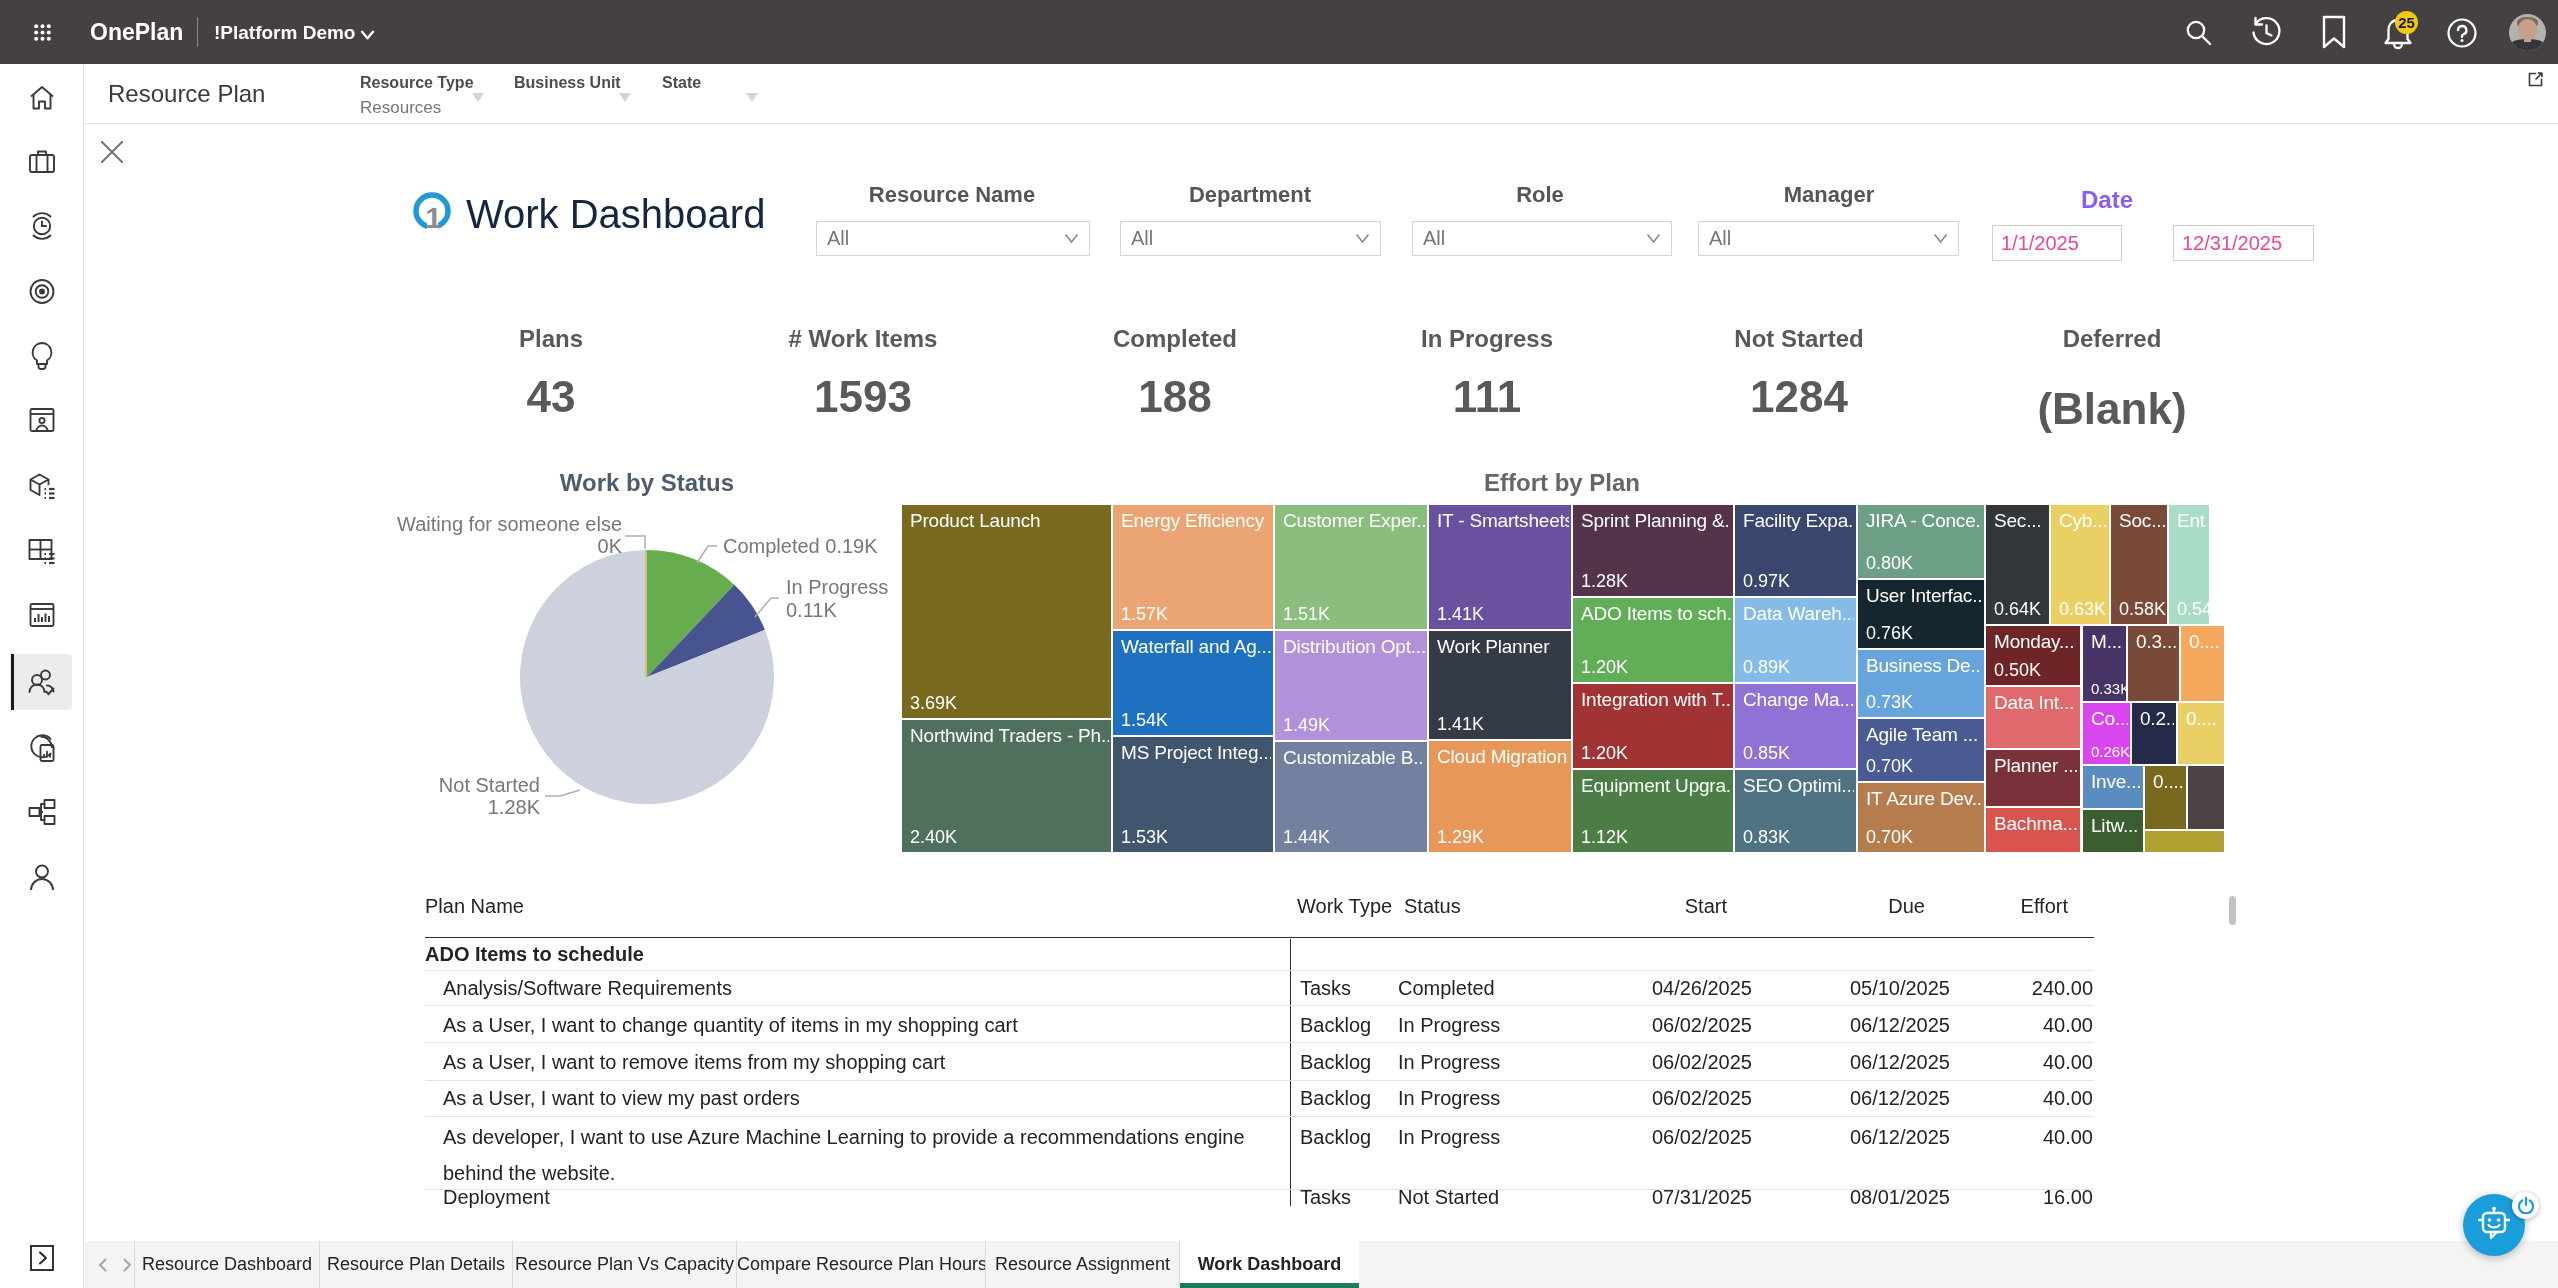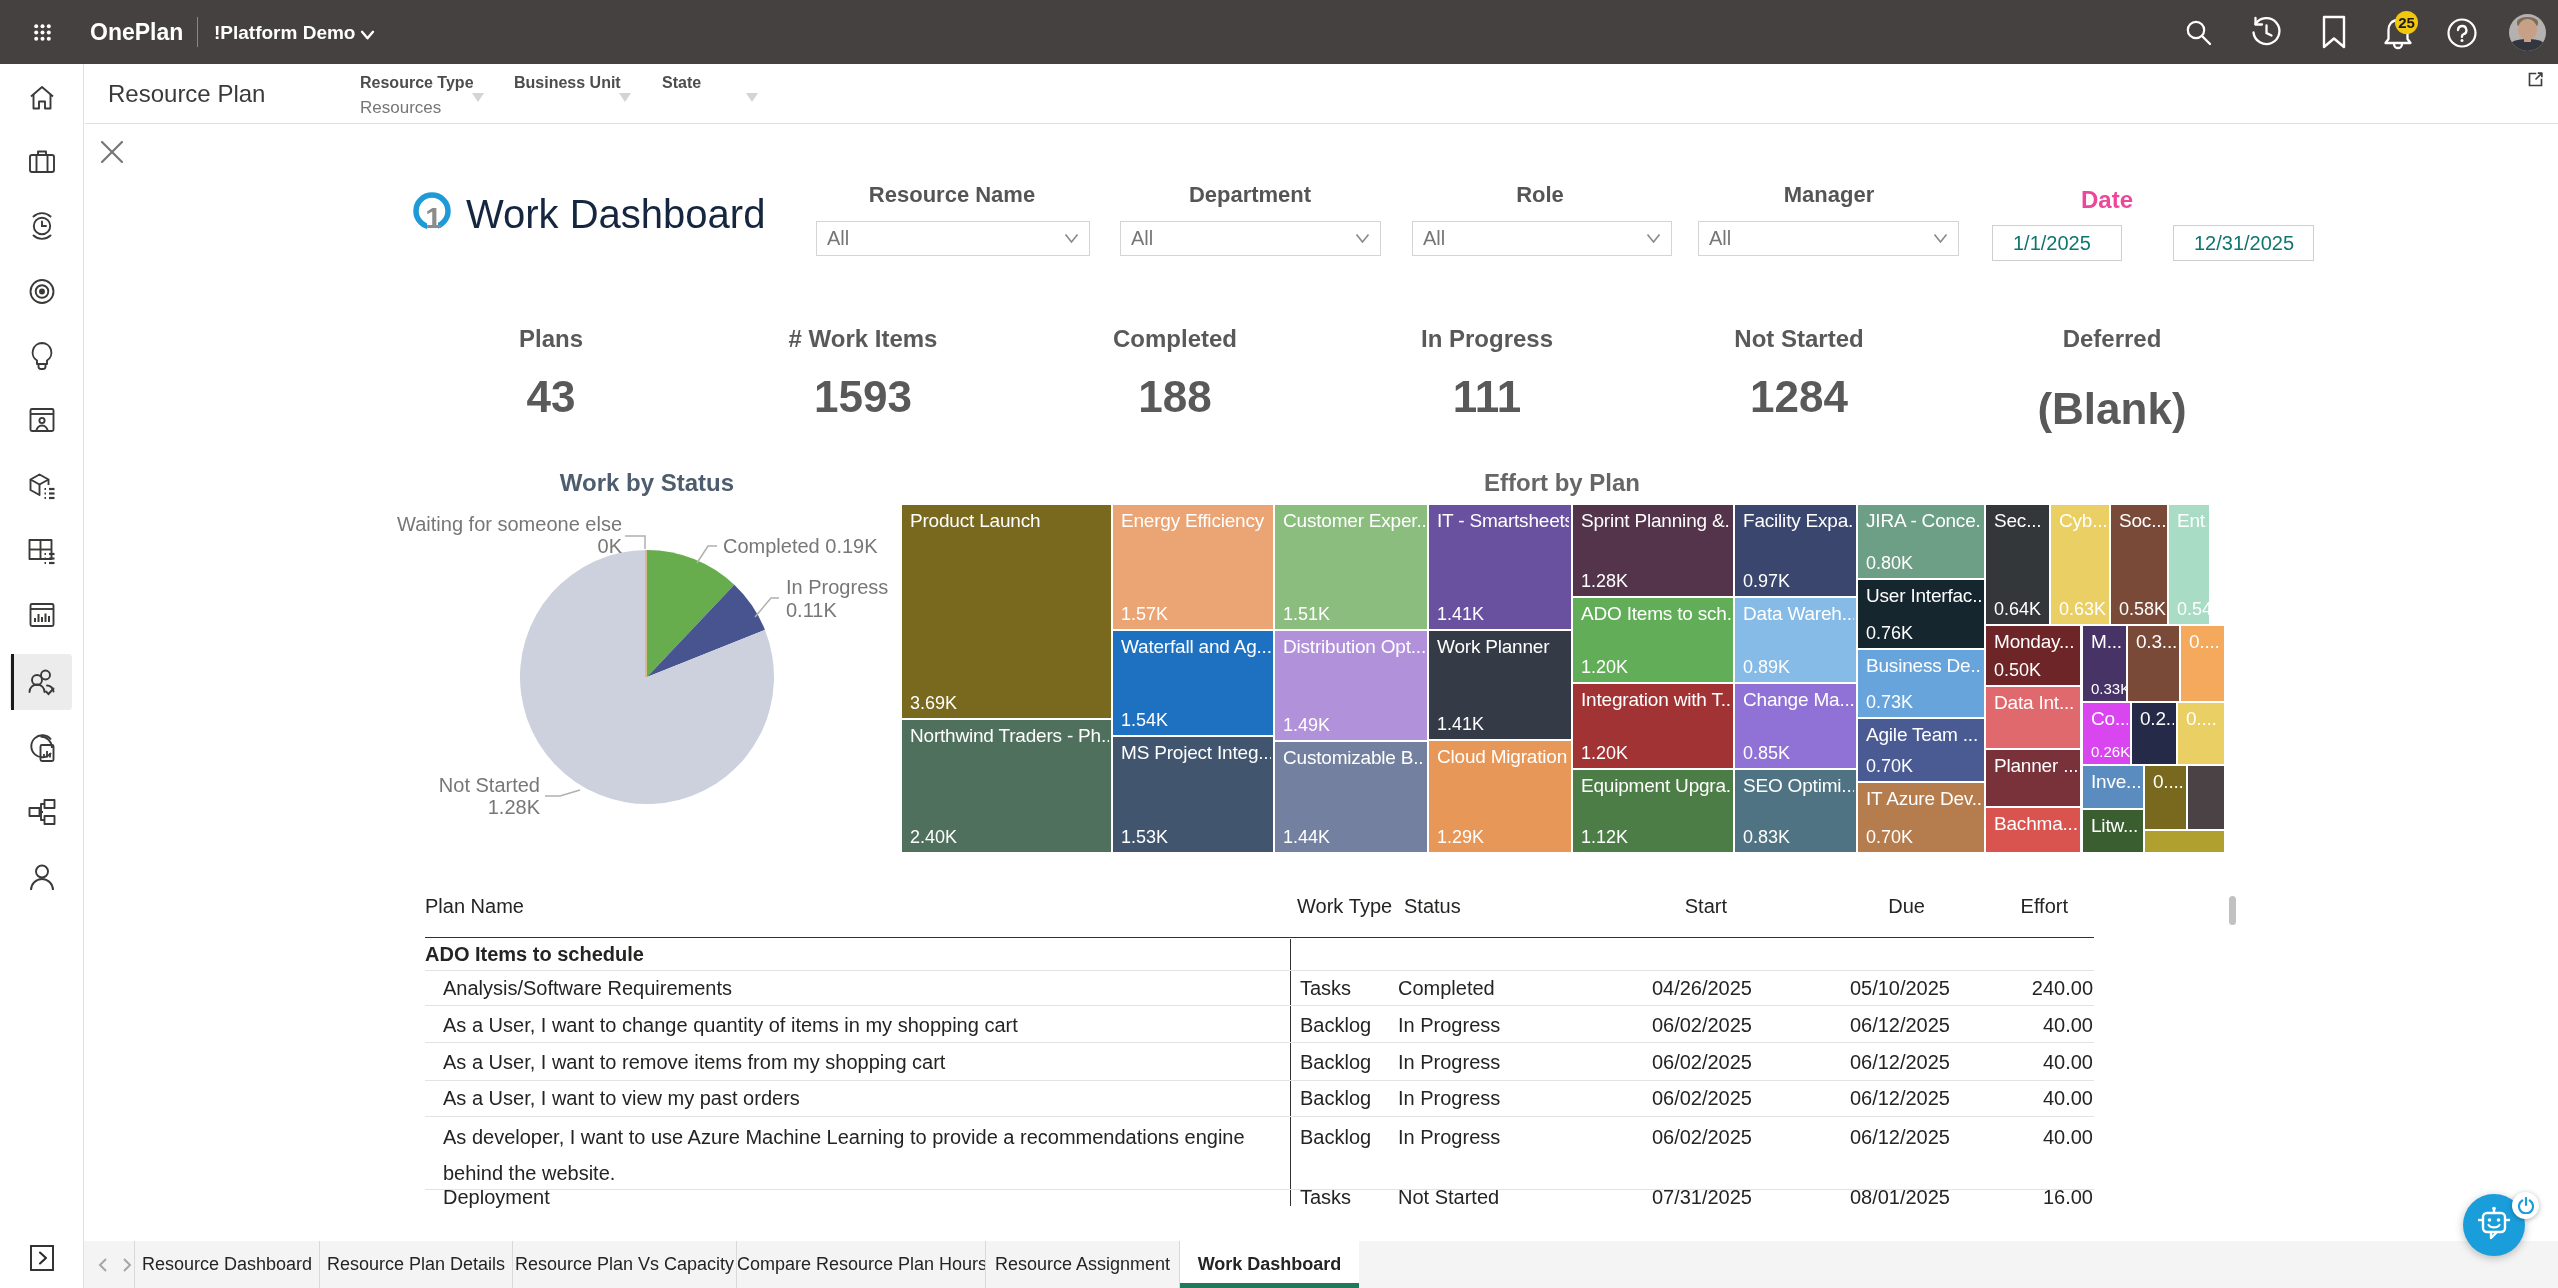--- a/index.html
+++ b/index.html
@@ -16,21 +16,21 @@
 #tabbar{position:absolute;left:84px;top:1241px;width:2474px;height:47px;background:#f4f4f4;}
 .tab{position:absolute;top:0;height:47px;line-height:46px;text-align:center;font-size:18px;color:#252423;border-right:1px solid #d9d9d9;white-space:nowrap;overflow:hidden;}
 .tile{position:absolute;overflow:hidden;color:#fff;}
 .tile .nm{position:absolute;top:5px;left:8px;right:2px;white-space:nowrap;overflow:hidden;font-size:19px;letter-spacing:-0.2px;}
 .tile .vl{position:absolute;bottom:4px;left:8px;font-size:18px;white-space:nowrap;}
 .kpilab{position:absolute;font-size:24px;font-weight:bold;color:#595959;text-align:center;width:300px;}
 .kpival{position:absolute;font-size:44px;font-weight:bold;color:#595959;text-align:center;width:340px;}
 .flab{position:absolute;font-size:22px;font-weight:bold;color:#555;text-align:center;width:260px;top:58px;}
 .fbox{position:absolute;top:97px;height:35px;background:#fff;border:1px solid #d4d4d4;font-size:20px;color:#767676;line-height:33px;padding-left:10px;}
 .fbox svg{position:absolute;right:10px;top:11px;}
-.dbox{position:absolute;top:101px;height:36px;background:#fff;border:1px solid #cfcfcf;font-size:20px;color:#0f766e;line-height:34px;padding-left:20px;}
+.dbox{position:absolute;top:101px;height:36px;background:#fff;border:1px solid #cfcfcf;font-size:20px;color:#ec4899;line-height:34px;padding-left:8px;}
 .trow{position:absolute;left:340px;width:1669px;font-size:20px;color:#252423;}
 .tsep{position:absolute;left:340px;width:1669px;height:1px;background:#e3e3e3;}
 .cell{position:absolute;top:0;}
 .num{text-align:right;}
 </style>
 </head>
 <body>
 <div id="topbar">
   <svg class="abs" style="left:34px;top:24px;" width="17" height="17" viewBox="0 0 17 17">
     <g fill="#fff">
@@ -246,21 +246,21 @@
   <svg class="abs" style="left:326px;top:67px;" width="44" height="50" viewBox="0 0 44 50">
     <circle cx="21" cy="20" r="16" fill="none" stroke="#1e9bd7" stroke-width="5.5"></circle>
     <rect x="16" y="29" width="11" height="13" fill="#fff"></rect>
     <text x="22.5" y="37" text-anchor="middle" font-size="30" font-weight="bold" fill="#8c8c8c" font-family="Liberation Sans, sans-serif">1</text>
   </svg>
   <div class="abs" style="left:381px;top:68px;font-size:40px;color:#152740;">Work Dashboard</div>
   <div class="flab" style="left:737px;">Resource Name</div>
   <div class="flab" style="left:1035px;">Department</div>
   <div class="flab" style="left:1325px;">Role</div>
   <div class="flab" style="left:1614px;">Manager</div>
-  <div class="flab" style="left:1892px;top:62px;font-size:24px;color:#ec4899;">Date</div>
+  <div class="flab" style="left:1892px;top:62px;font-size:24px;color:#8b5cf6;">Date</div>
   <div class="fbox" style="left:731px;width:274px;">All<svg width="15" height="11" viewBox="0 0 15 11">
         <path d="M1.5,1.5 L7.5,9 L13.5,1.5" fill="none" stroke="#888" stroke-width="1.6"></path>
       </svg></div>
   <div class="fbox" style="left:1035px;width:261px;">All<svg width="15" height="11" viewBox="0 0 15 11">
         <path d="M1.5,1.5 L7.5,9 L13.5,1.5" fill="none" stroke="#888" stroke-width="1.6"></path>
       </svg></div>
   <div class="fbox" style="left:1327px;width:260px;">All<svg width="15" height="11" viewBox="0 0 15 11">
         <path d="M1.5,1.5 L7.5,9 L13.5,1.5" fill="none" stroke="#888" stroke-width="1.6"></path>
       </svg></div>
   <div class="fbox" style="left:1613px;width:261px;">All<svg width="15" height="11" viewBox="0 0 15 11">

